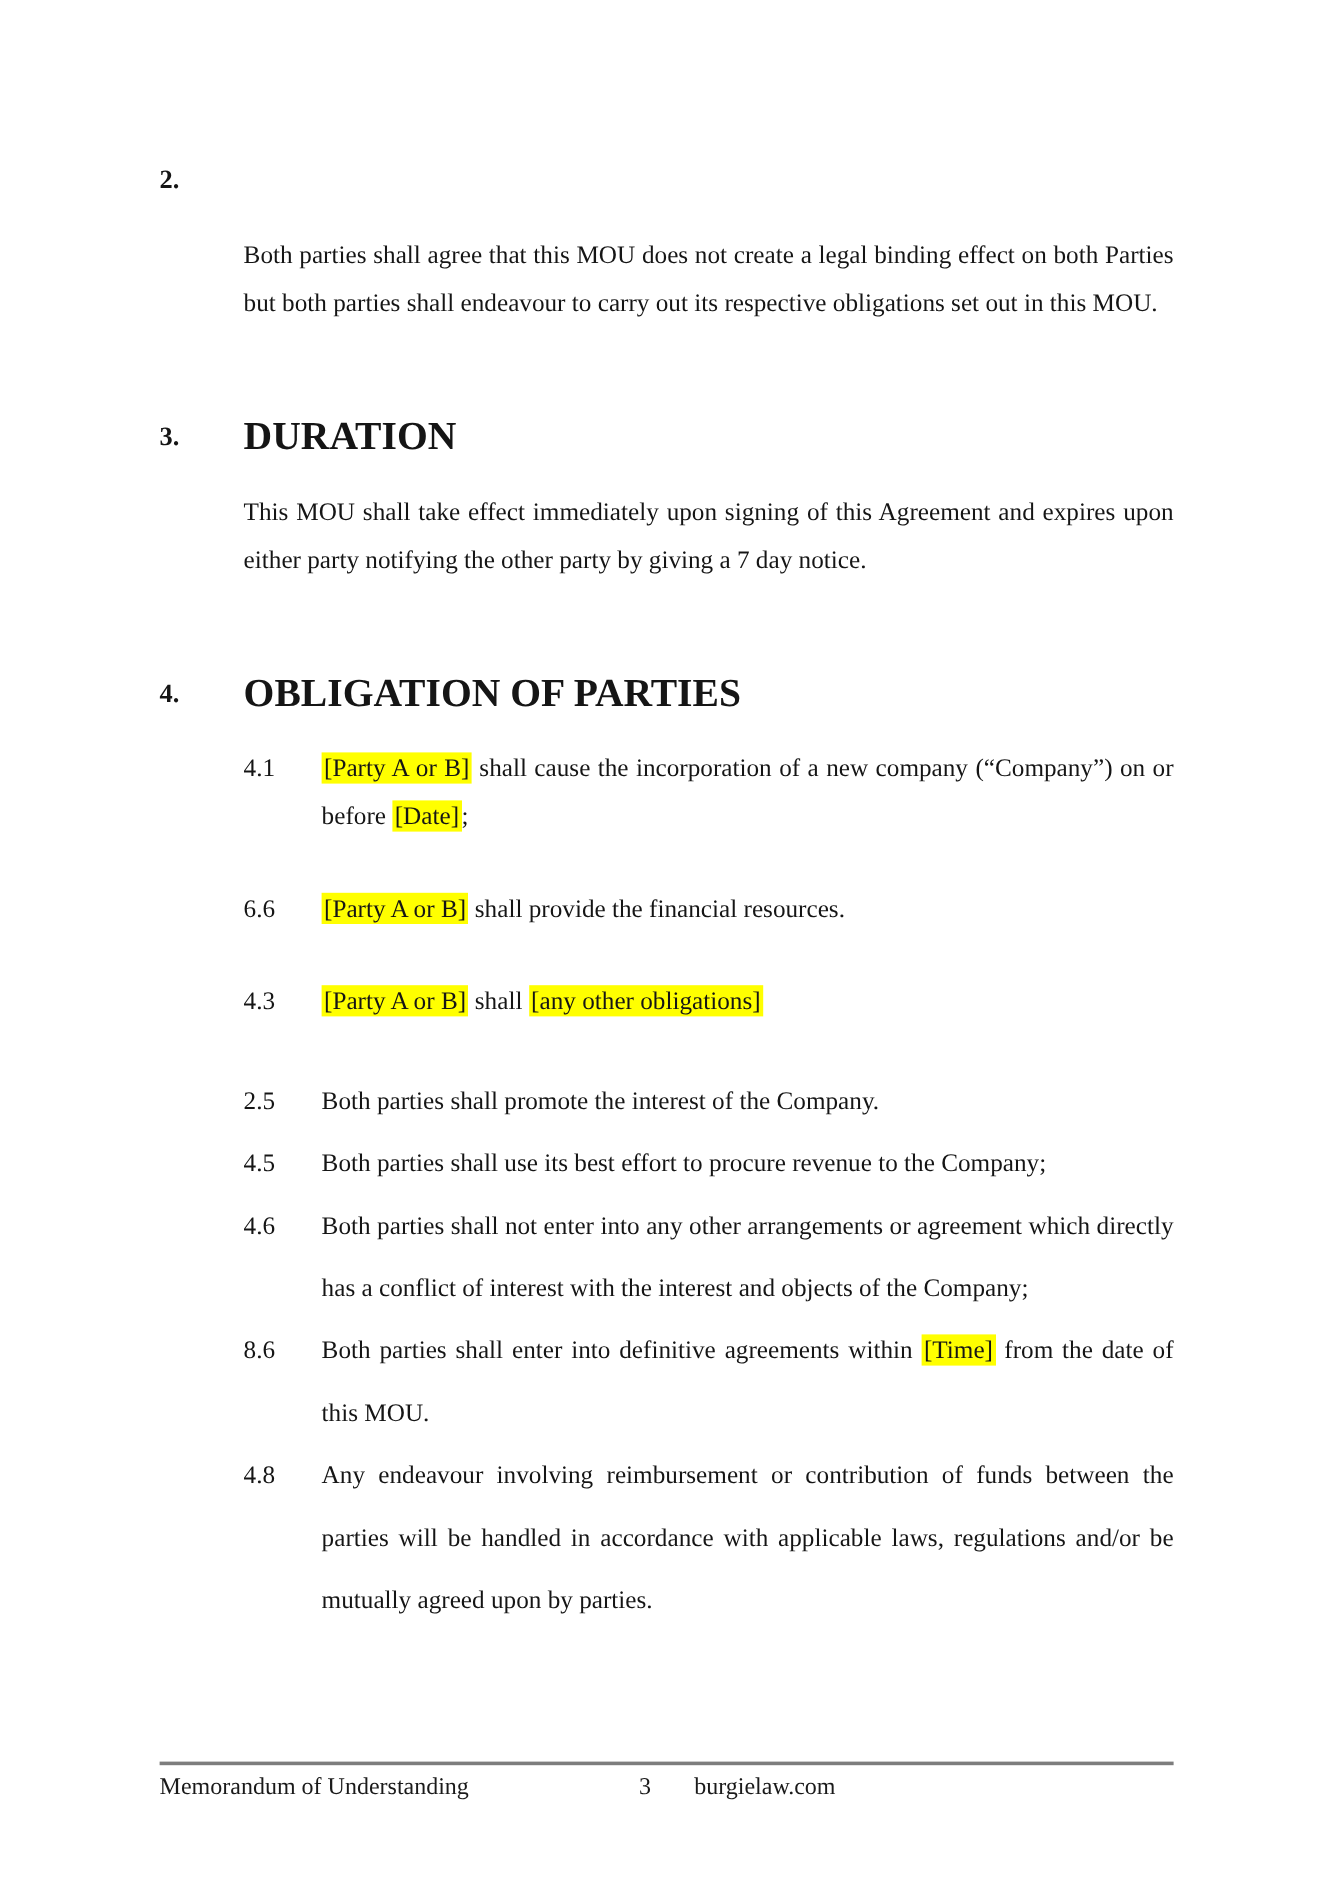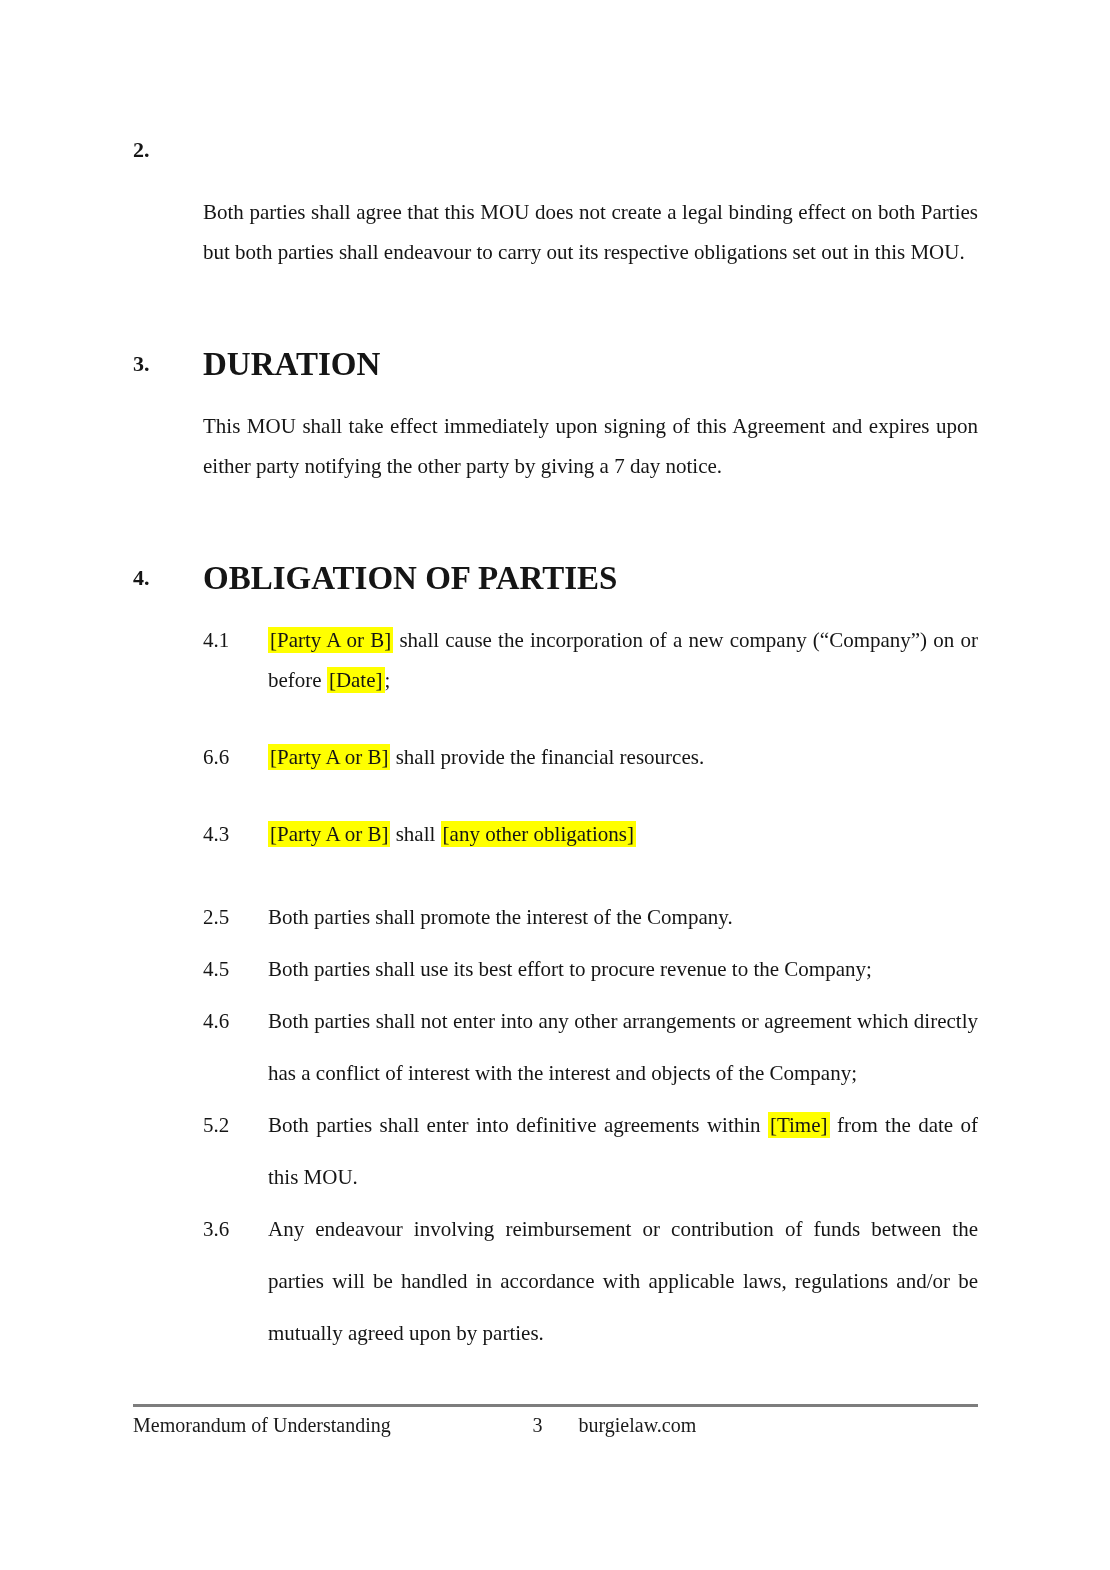--- a/index.html
+++ b/index.html
@@ -25,21 +25,21 @@
   .clause-item {
     display:flex; margin-left:70px; font-size:21px; line-height:40px;
     margin-bottom:37px;
   }
   .clause-num { flex:0 0 65px; }
   .clause-text { flex:1; text-align:justify; }
   
   .section-blocks > .clause-item:nth-child(n+4) { line-height:52px; margin-bottom:0; }
   .hl { background:var(--hl-color,#ffff00); padding:1px 2px; }
   footer {
-    position:absolute; left:133px; width:845px; top:1404px;
+    position:absolute; left:133px; width:845px; top:1468px;
   }
   .footer-rule { height:3px; background:#7d7d7d; }
   .footer-row { display:flex; margin-top:7px; font-size:20px; color:#1a1a1a; }
   .footer-left  { flex:1; text-align:left; }
   .footer-center{ flex:0 0 auto; text-align:center; }
   .footer-right { flex:1; text-align:left;margin-left:36px; }
 </style>
 </head>
 <body style="color: rgb(21, 21, 21); background: rgb(255, 255, 255);">
 
@@ -94,26 +94,26 @@
     <span class="clause-num">4.5</span>
     <p class="clause-text"><span class="txt">Both parties shall use its best effort to procure revenue to the Company;</span></p>
   </div>
 
   <div class="clause-item">
     <span class="clause-num">4.6</span>
     <p class="clause-text"><span class="txt">Both parties shall not enter into any other arrangements or agreement which directly has a conflict of interest with the interest and objects of the Company;</span></p>
   </div>
 
   <div class="clause-item">
-    <span class="clause-num">5.2</span>
+    <span class="clause-num">8.6</span>
     <p class="clause-text"><span class="txt">Both parties shall enter into definitive agreements within </span><span class="hl">[Time]</span><span class="txt"> from the date of this MOU.</span></p>
   </div>
 
   <div class="clause-item">
-    <span class="clause-num">3.6</span>
+    <span class="clause-num">4.8</span>
     <p class="clause-text"><span class="txt">Any endeavour involving reimbursement or contribution of funds between the parties will be handled in accordance with applicable laws, regulations and/or be mutually agreed upon by parties.</span></p>
   </div>
 </div>
   </section>
 </div>
 </main>
 
 <footer>
   <div class="footer-rule"></div>
   <div class="footer-row">

